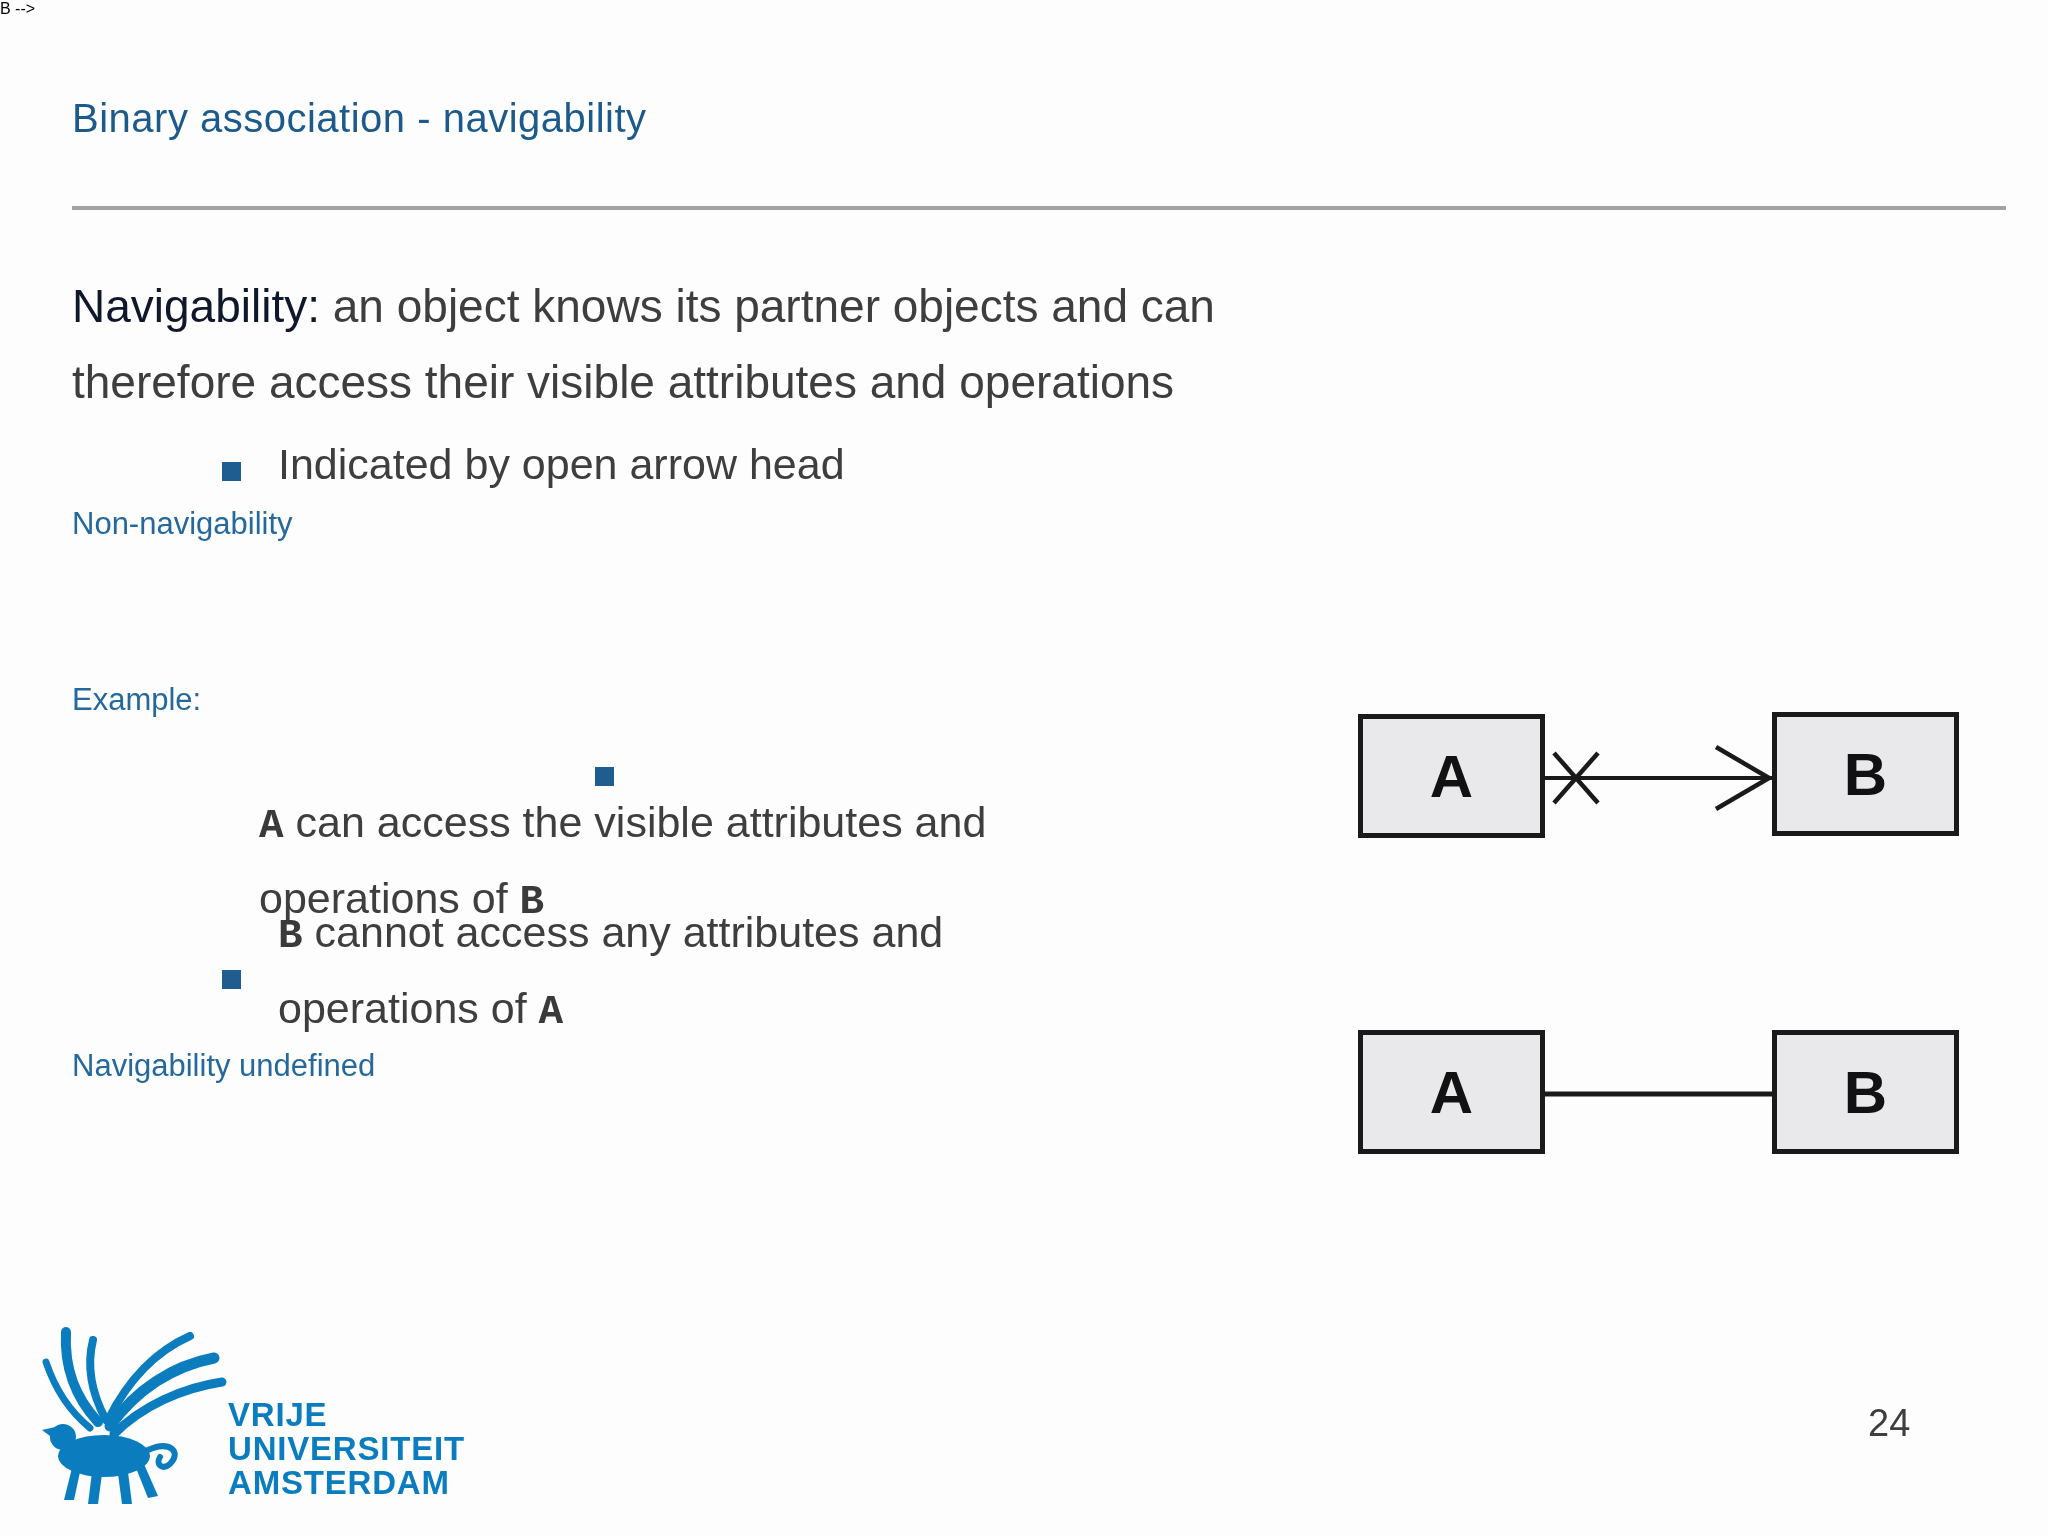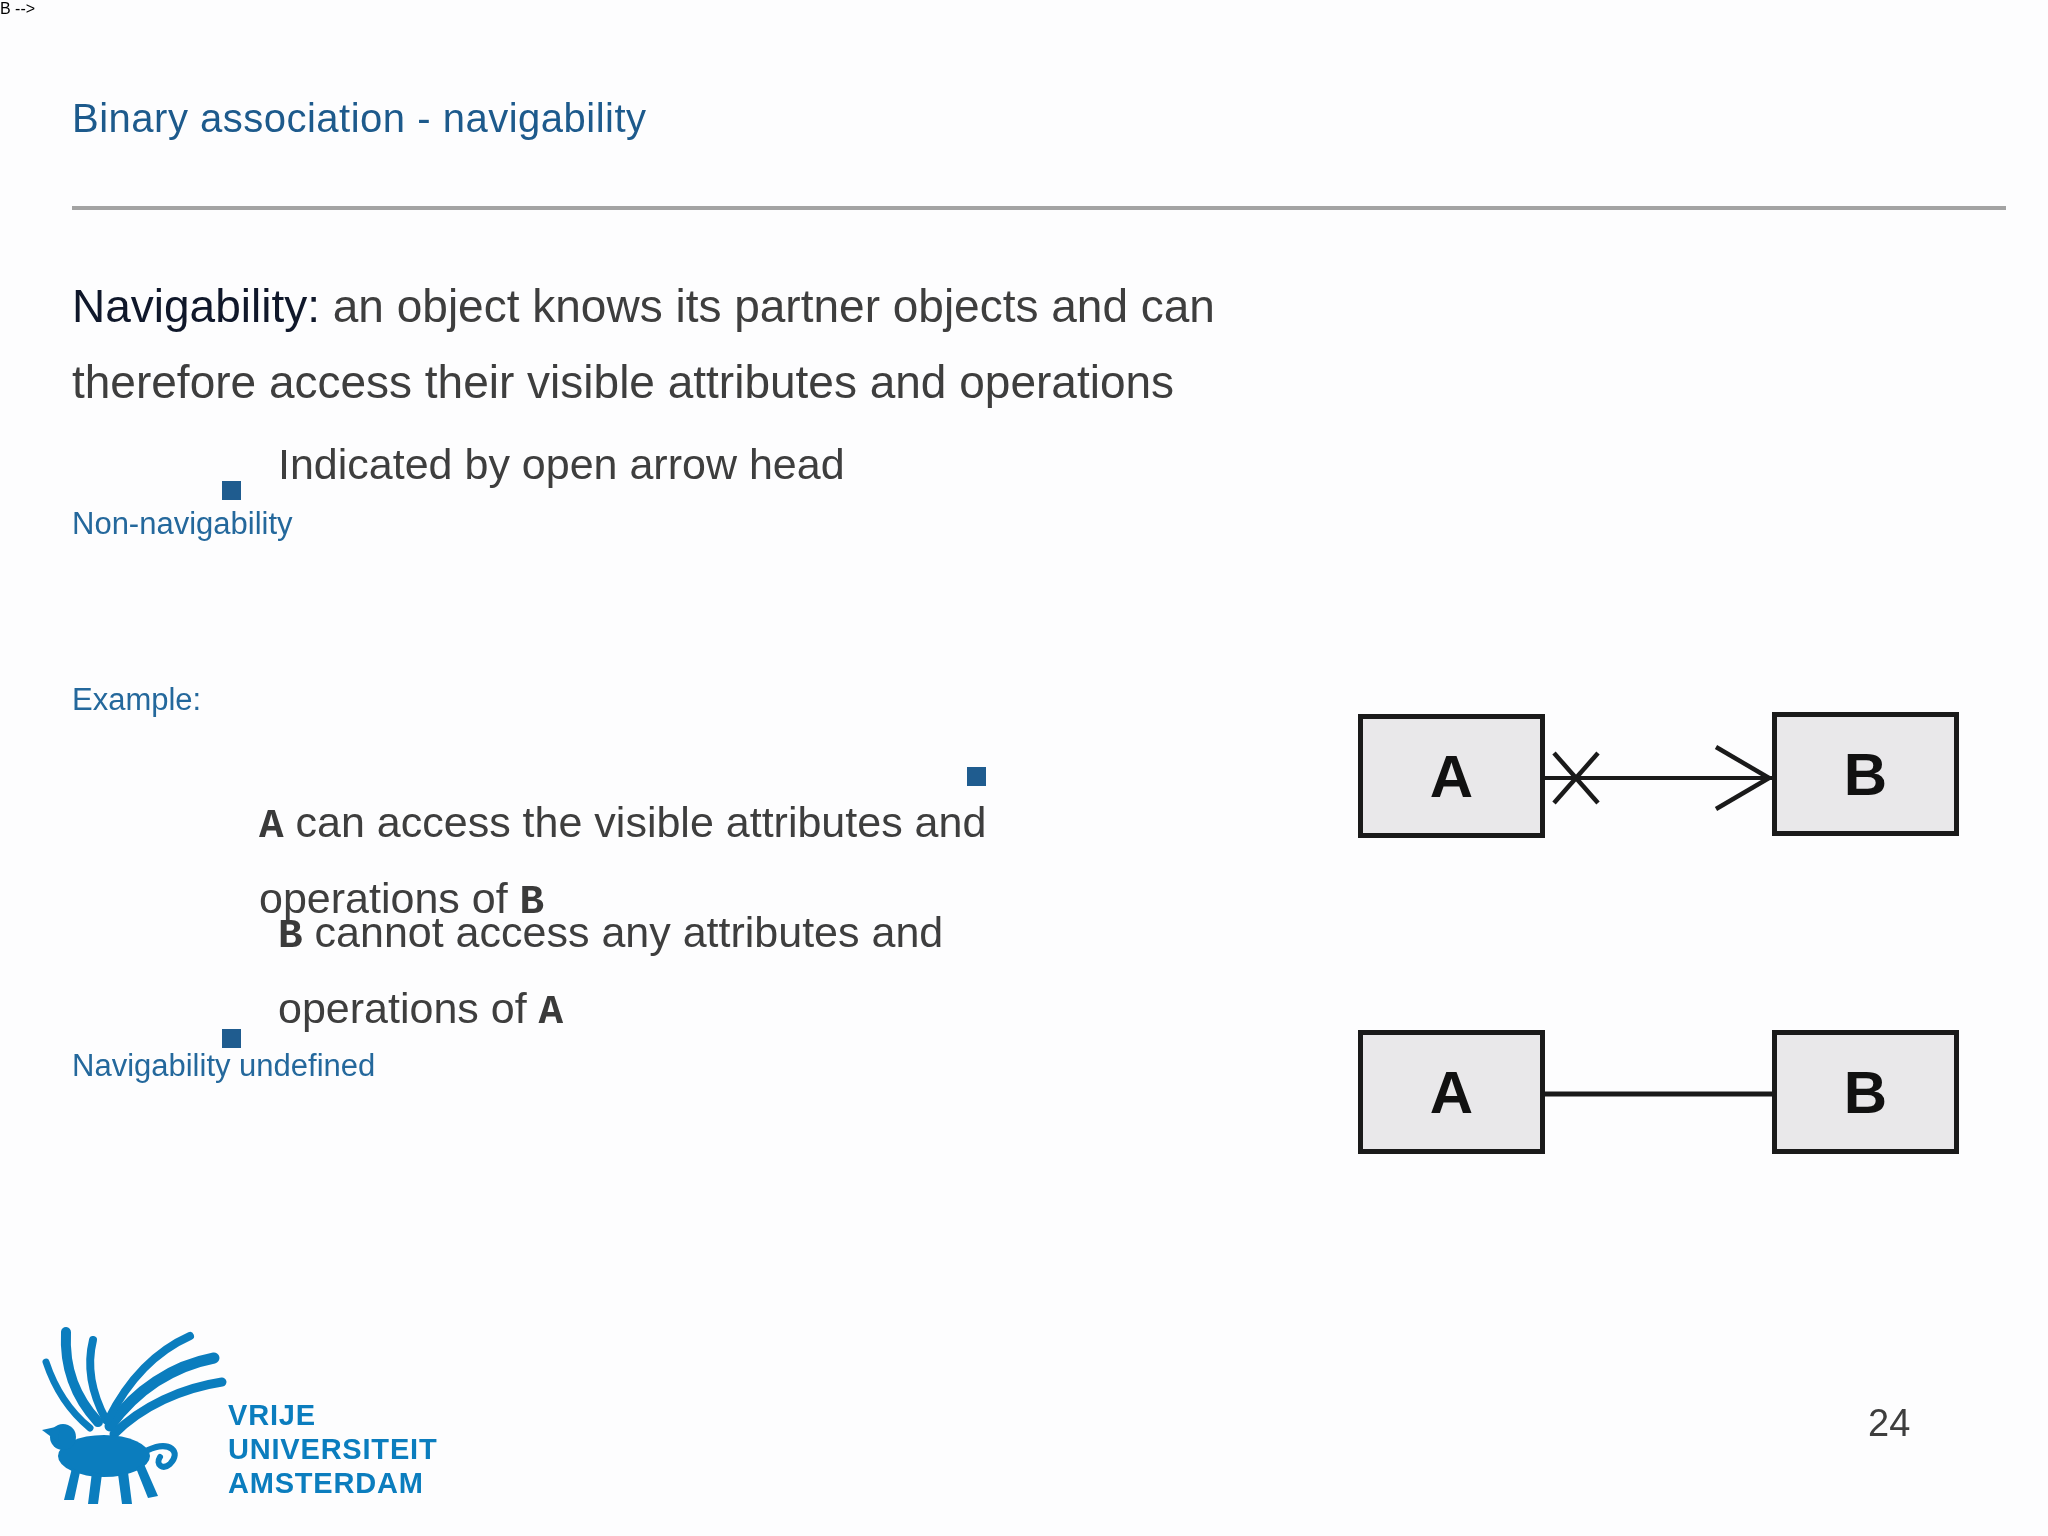--- a/index.html
+++ b/index.html
@@ -32,21 +32,21 @@
   .blue-lead{color:#0f172a;}
   .h2{
     position:absolute;left:72px;
     font-size:31px;color:#24689c;white-space:nowrap;
   }
   .h2.non-nav{top:506px;}
   .h2.example{top:682px;}
   .h2.nav-undef{top:1048px;}
 
   .bullet{
-    position:absolute;left:222px;display:flex;align-items:flex-end;
+    position:absolute;left:222px;display:flex;align-items:center;
   }
   .bullet .sq{
     width:19px;height:19px;background:#1f5c8f;flex:0 0 auto;
     margin-top:15px;
   }
   .bullet .btxt{
     margin-left:37px;font-size:43px;line-height:72px;color:#3e3e3e;
     white-space:pre-line;
   }
   .bullet.b1{top:428px;}
@@ -75,21 +75,21 @@
   #boxA2{left:1358px;top:1030px;}
   #boxB2{left:1772px;top:1030px;}
   .conn{position:absolute;}
   #conn1{left:1545px;top:740px;}
   #conn2{left:1545px;top:1088px;}
 
   
   #griffin{position:absolute;left:36px;top:1318px;}
   .logo-text{
     position:absolute;left:228px;top:1398px;
-    color:#0b7dbe;font-weight:bold;font-size:29px;line-height:34px;
+    color:#0b7dbe;font-weight:bold;font-size:33px;line-height:34px;
     letter-spacing:0.8px;white-space:nowrap;
   }
   
   .page-num{
     position:absolute;left:1868px;top:1402px;
     font-size:38px;color:#3e3e3e;
   }
 </style>
 </head>
 <body>

